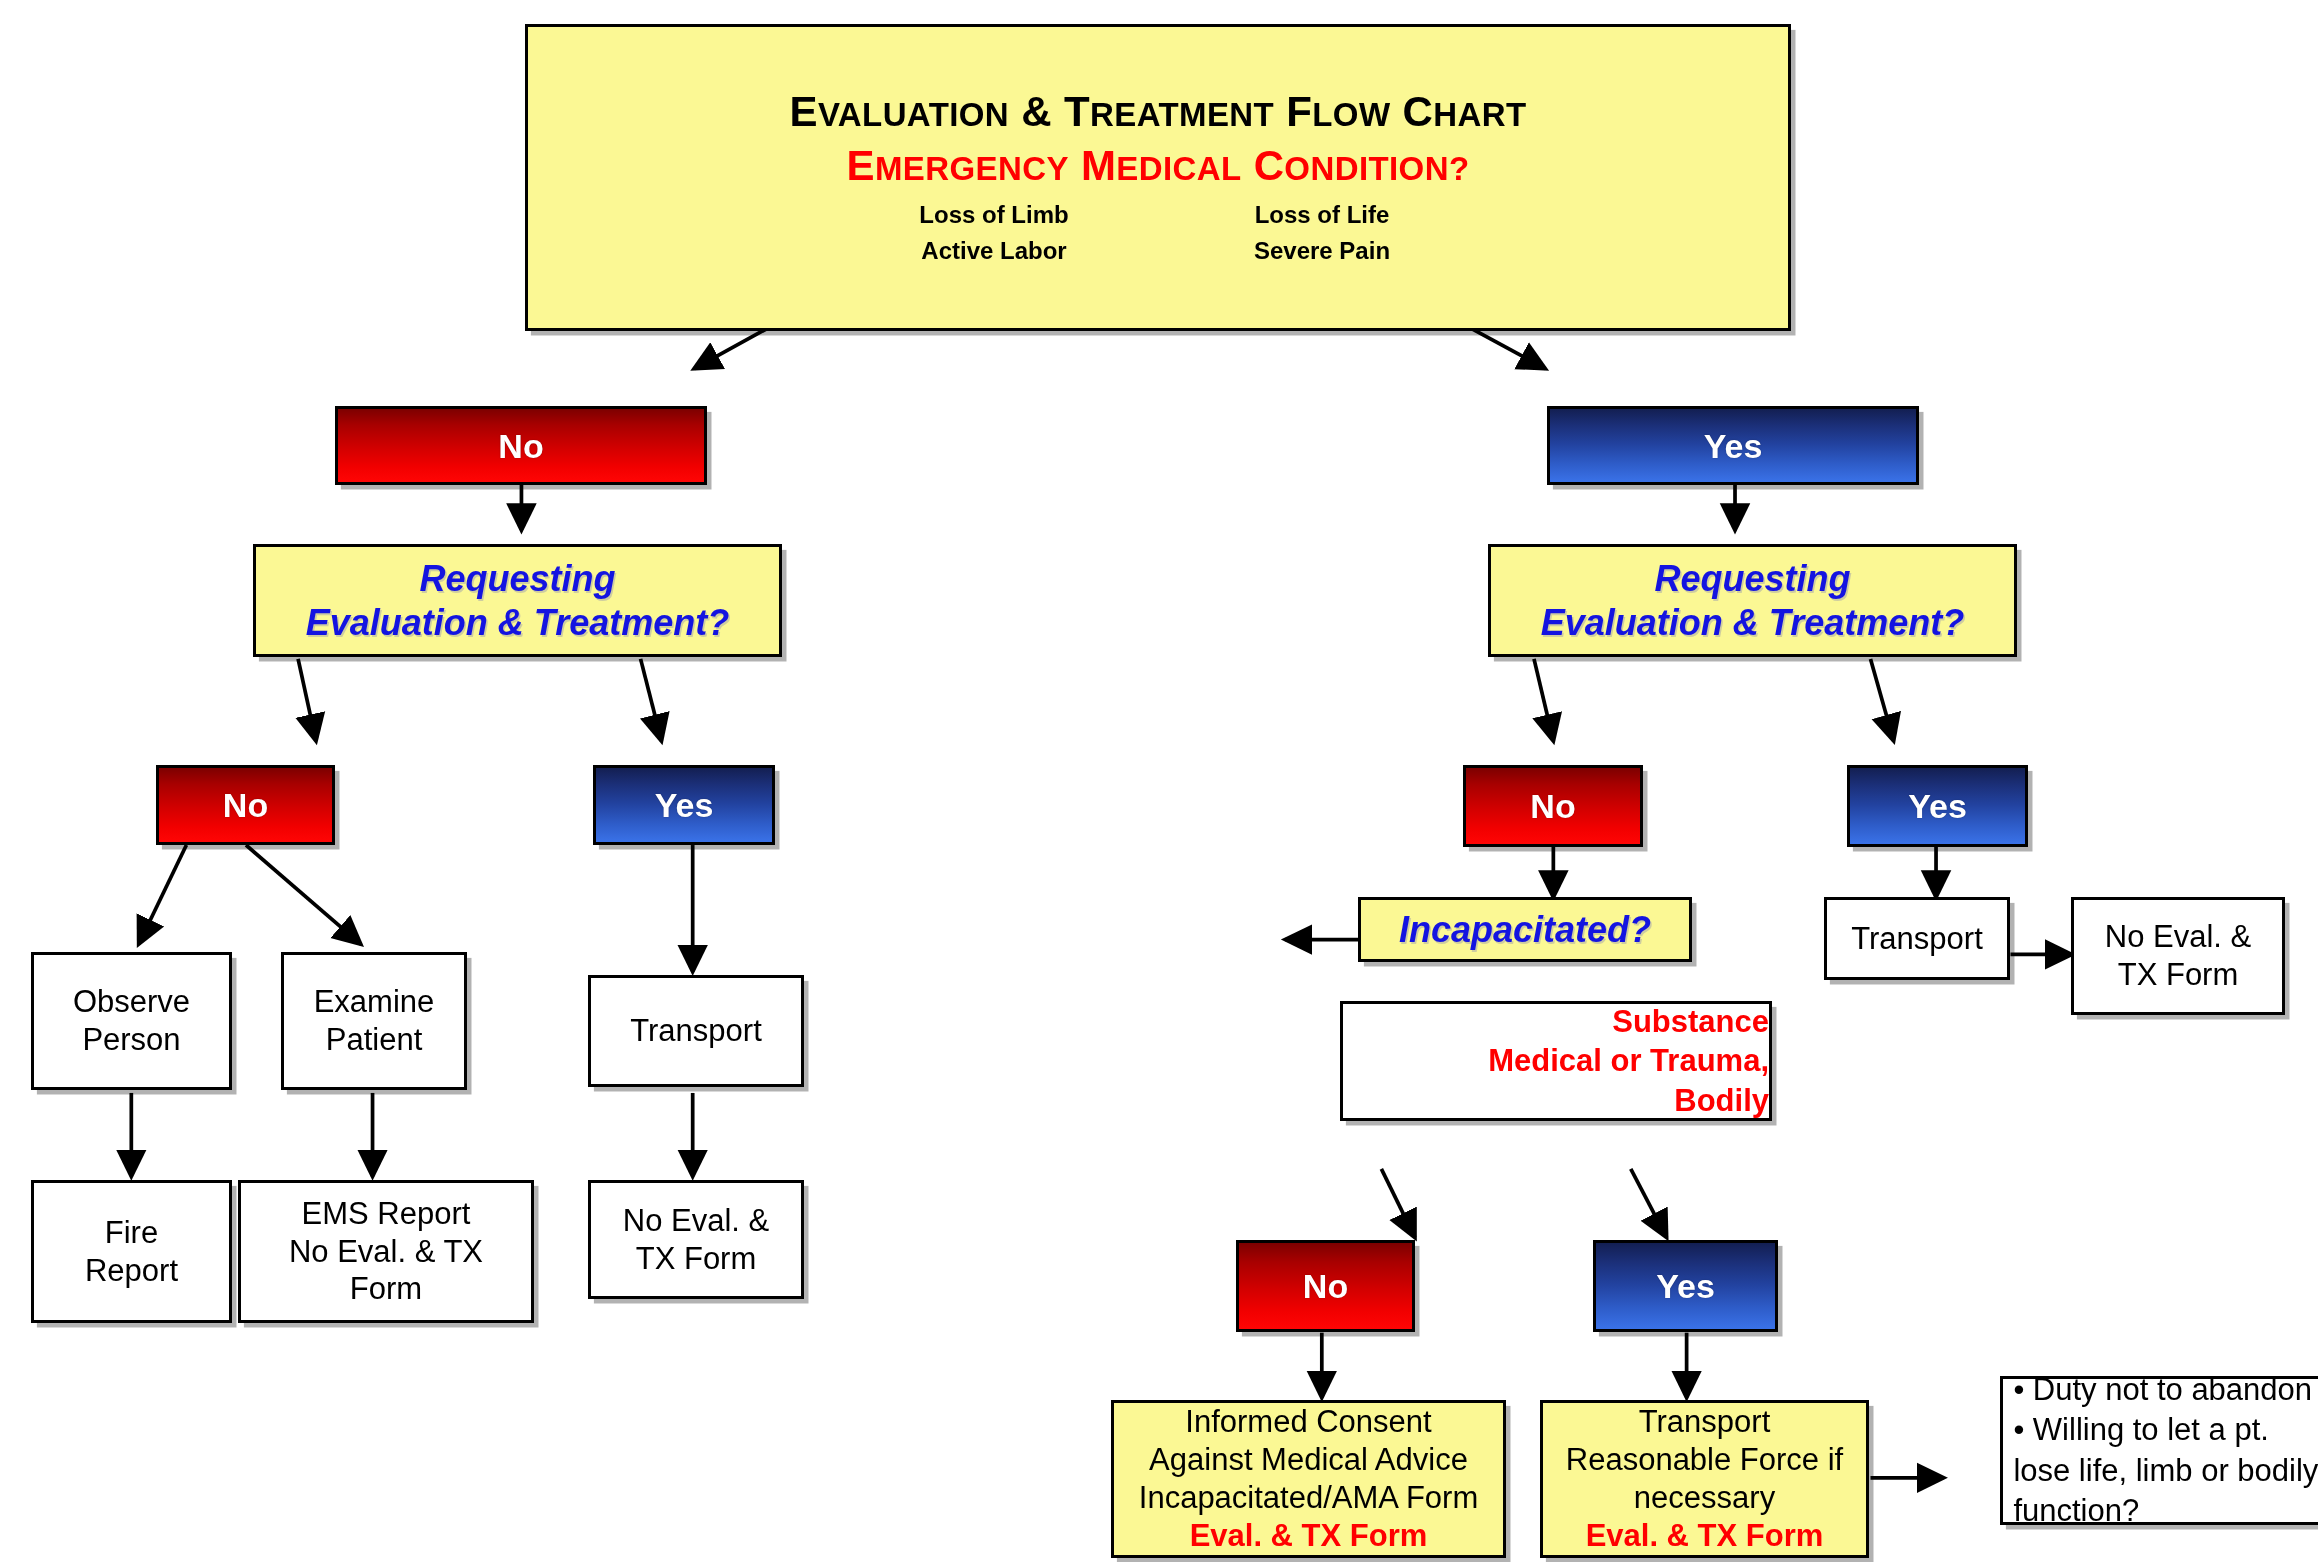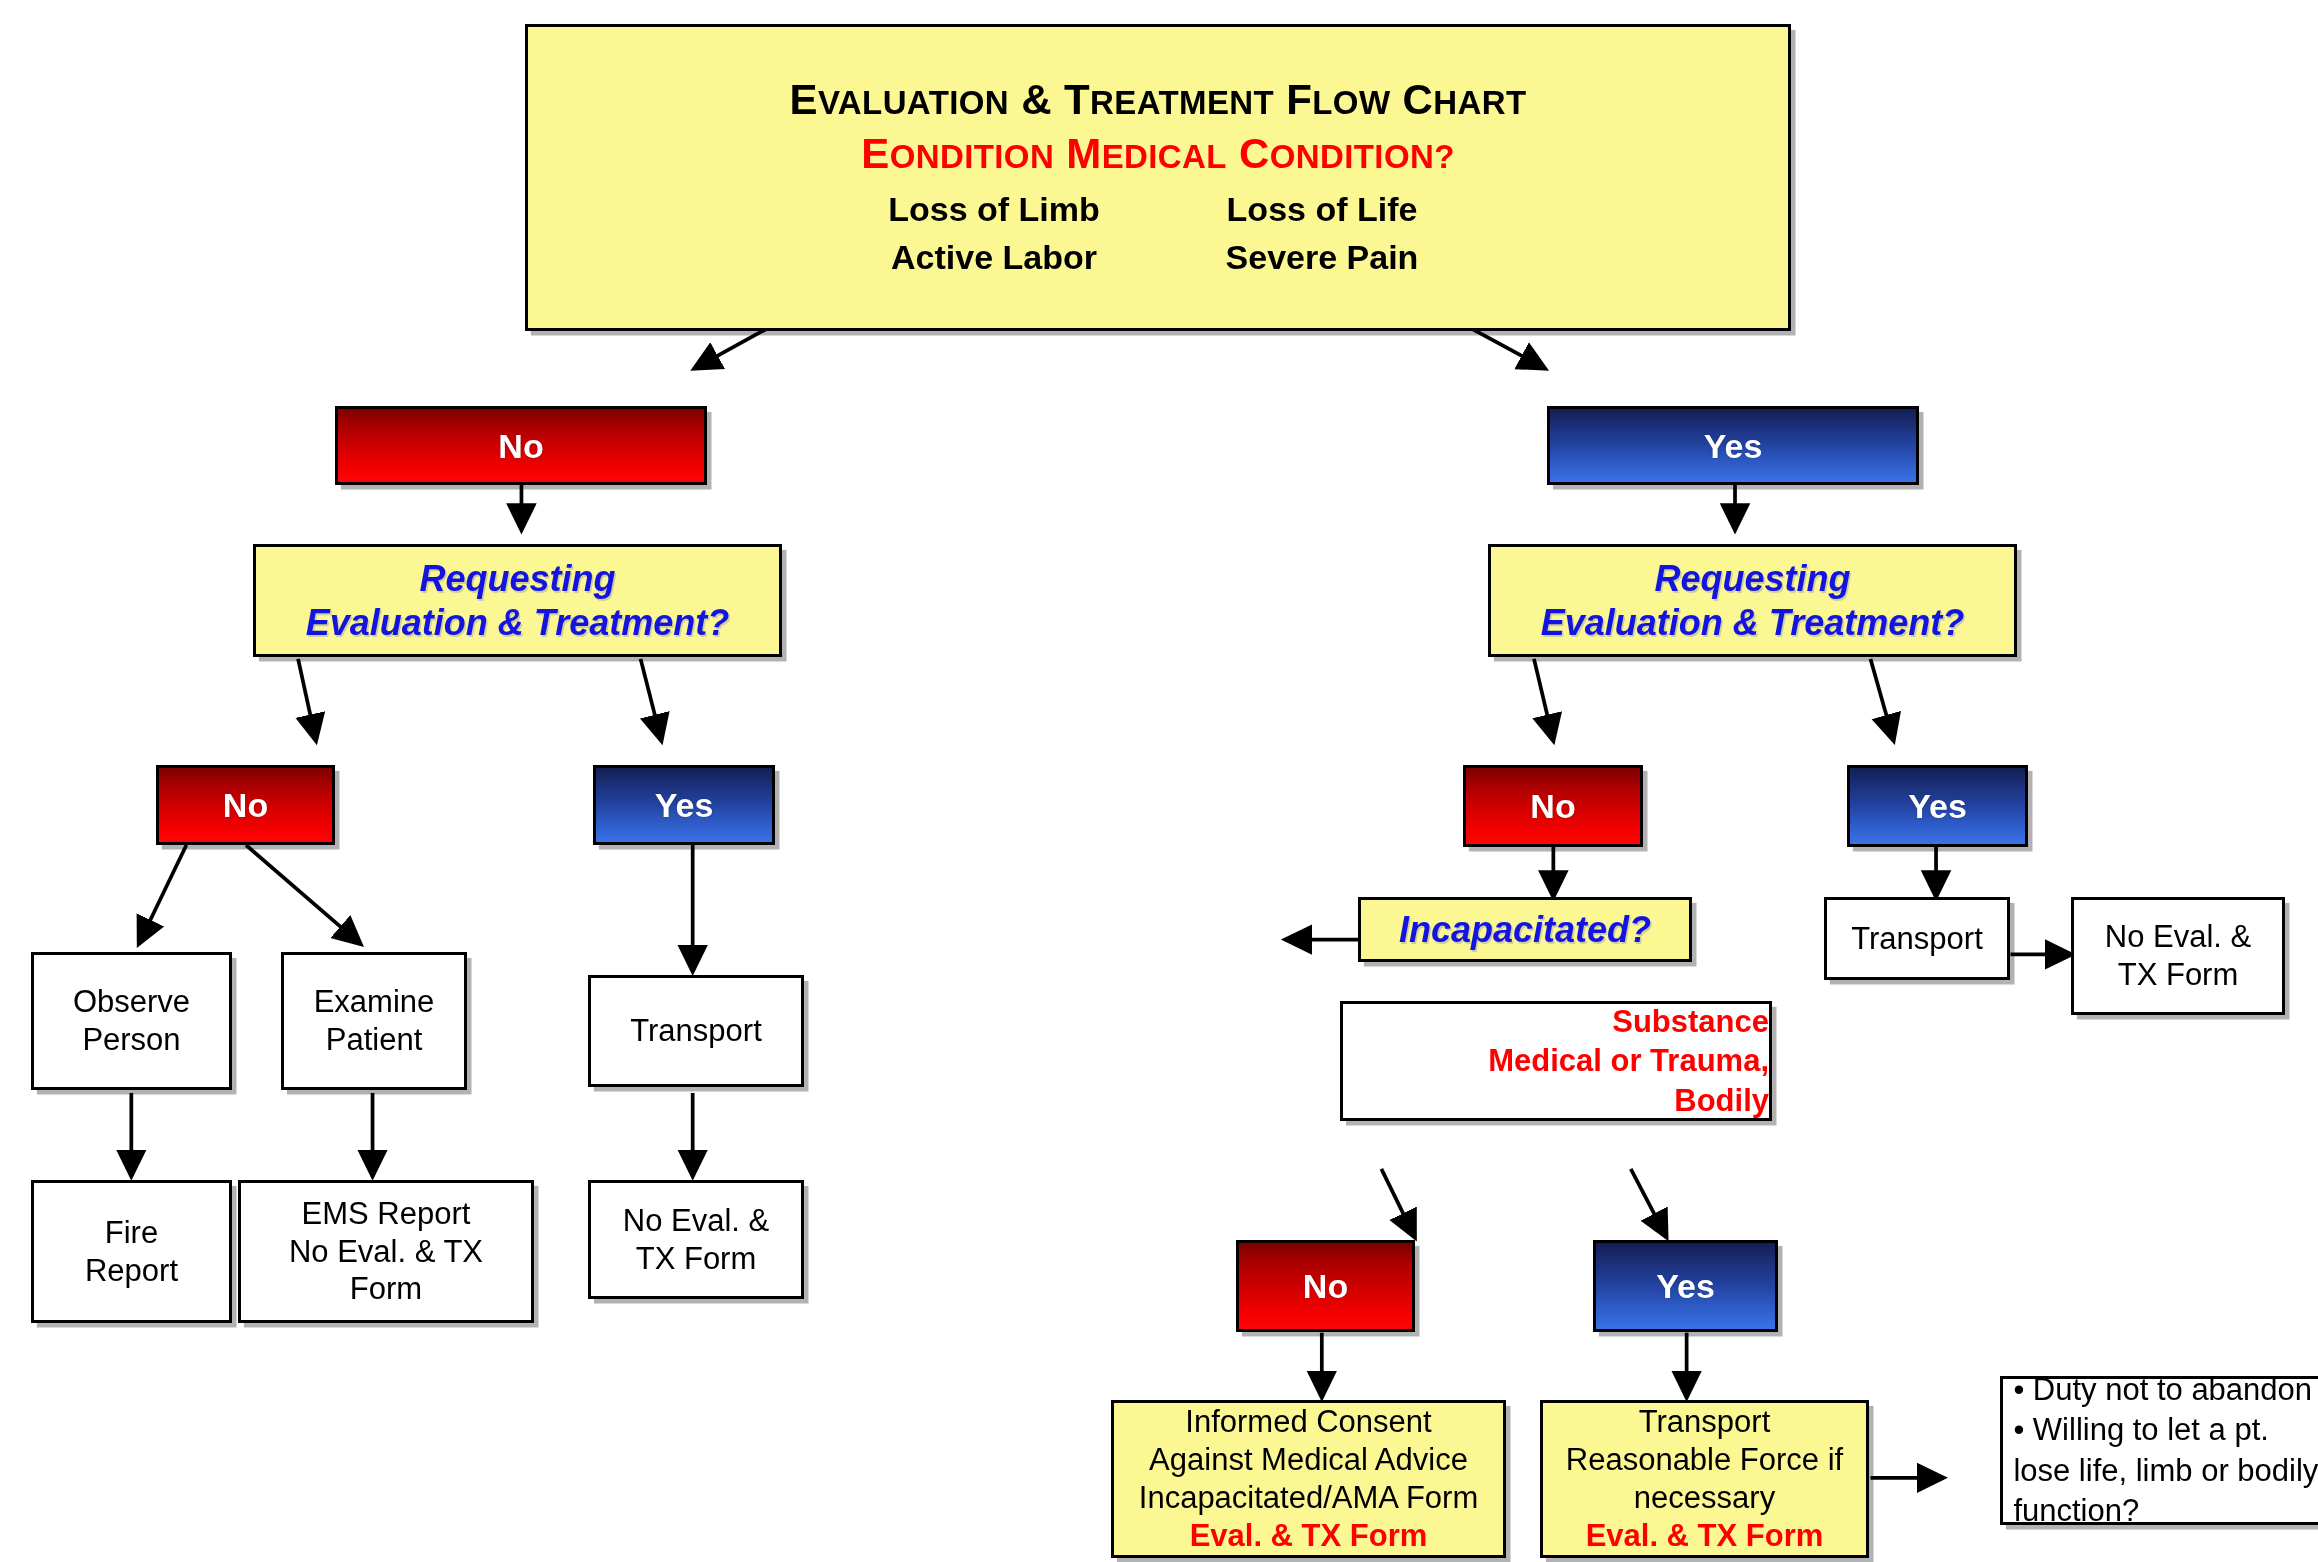--- a/index.html
+++ b/index.html
@@ -69,21 +69,21 @@
     white-space:nowrap;
   }
   .title-sub .sc{font-size:33px;}
   .crit-grid{
     margin-top:13.4px;
     display:grid;
     grid-template-columns:246px 246px;
     column-gap:82px;
     row-gap:7.4px;
     font-weight:bold;
-    font-size:34px;
+    font-size:24px;
     color:#000000;
     line-height:1.18;
   }
   .crit-grid span{white-space:nowrap;}
   .crit-last{
     margin-top:9px;
     font-weight:bold;
     font-size:34px;
     color:#000000;
     white-space:nowrap;
@@ -179,21 +179,21 @@
       <path d="M1775,1790 L1775,1877"></path>
 
       <path name="e-yes4" d="M2265,1790 L2265,1877"></path>
 
       <path d="M2512,1985 L2610,1985"></path>
     </g>
   </svg>
 
   <div class="node yellow" style="left:525px;top:24px;width:1266px;height:307px;">
     <div class="title-main"><span>E</span><span class="sc">VALUATION</span> <span>&amp;</span> <span>T</span><span class="sc">REATMENT</span> <span>F</span><span class="sc">LOW</span> <span>C</span><span class="sc">HART</span></div>
-    <div class="title-sub"><span>E</span><span class="sc">ONDITION</span> <span>M</span><span class="sc">EDICAL</span> <span>C</span><span class="sc">ONDITION?</span></div>
+    <div class="title-sub"><span>E</span><span class="sc">MERGENCY</span> <span>M</span><span class="sc">EDICAL</span> <span>C</span><span class="sc">ONDITION?</span></div>
     <div class="crit-grid">
       <span>Loss of Limb</span>
       <span>Loss of Life</span>
       <span>Active Labor</span>
       <span>Severe Pain</span>
     </div>
   </div>
 
   <div class="node red" style="left:335px;top:406px;width:372px;height:79px;">
     <div class="yn-label">No</div>

